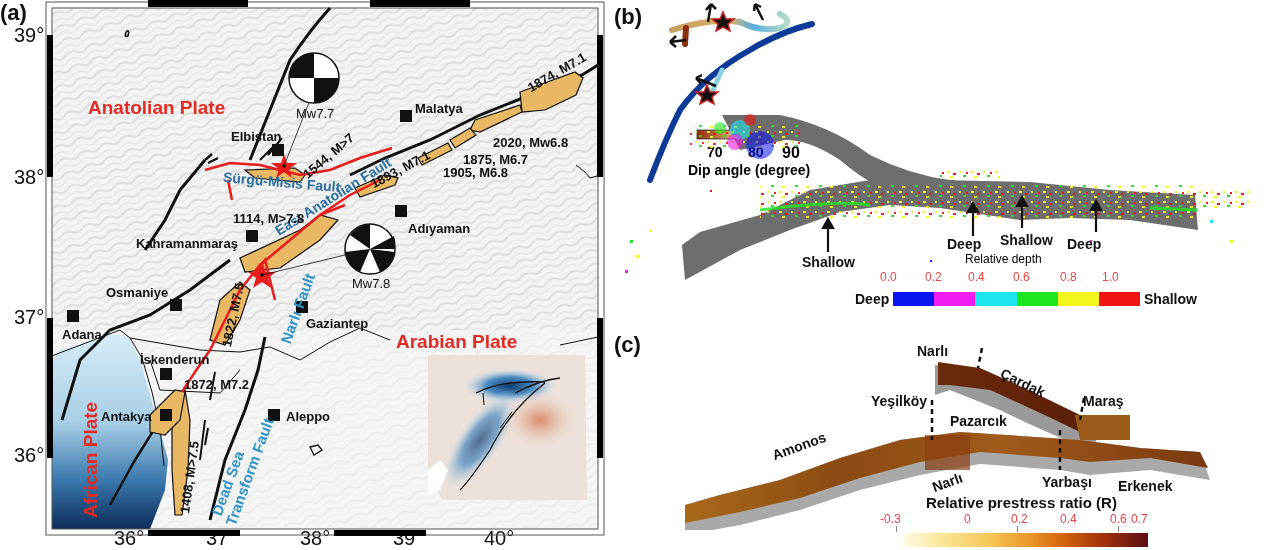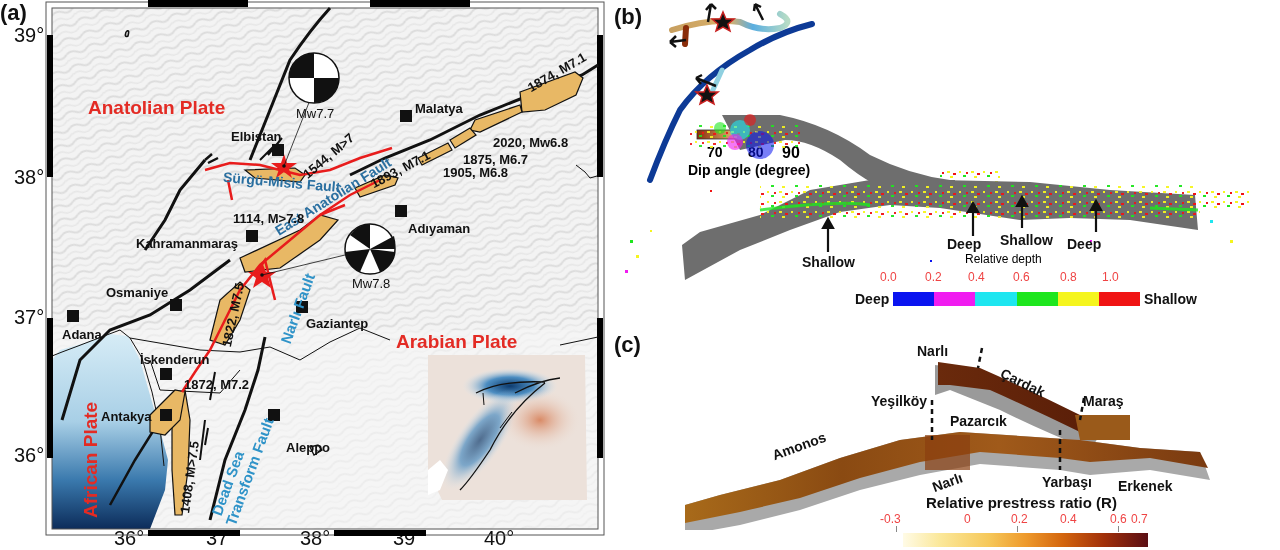--- a/index.html
+++ b/index.html
@@ -170,21 +170,21 @@
 
 <div class="abs city" style="left:231px;top:129px;">Elbistan</div>
 <div class="abs city" style="left:415px;top:101px;">Malatya</div>
 <div class="abs city" style="left:408px;top:221px;">Adıyaman</div>
 <div class="abs city" style="left:136px;top:236px;">Kahramanmaraş</div>
 <div class="abs city" style="left:106px;top:285px;">Osmaniye</div>
 <div class="abs city" style="left:62px;top:327px;">Adana</div>
 <div class="abs city" style="left:306px;top:316px;">Gaziantep</div>
 <div class="abs city" style="left:140px;top:352px;">İskenderun</div>
 <div class="abs city" style="left:101px;top:409px;">Antakya</div>
-<div class="abs city" style="left:286px;top:409px;margin-top:31px;">Aleppo</div>
+<div class="abs city" style="left:286px;top:409px;">Aleppo</div>
 
 <div class="abs eq" style="left:525px;top:82px;transform:rotate(-30deg);transform-origin:left top;">1874, M7.1</div>
 <div class="abs eq" style="left:493px;top:135px;">2020, Mw6.8</div>
 <div class="abs eq" style="left:463px;top:152px;">1875, M6.7</div>
 <div class="abs eq" style="left:443px;top:165px;text-align:center;">1905, M6.8</div>
 <div class="abs eq" style="left:368px;top:178px;transform:rotate(-28deg);transform-origin:left top;">1893, M7.1</div>
 <div class="abs eq" style="left:300px;top:170px;transform:rotate(-40deg);transform-origin:left top;">1544, M&gt;7</div>
 <div class="abs eq" style="left:233px;top:211px;">1114, M&gt;7.8</div>
 <div class="abs eq" style="left:219px;top:345px;transform:rotate(-78deg);transform-origin:left top;">1822, M7.5</div>
 <div class="abs eq" style="left:184px;top:377px;">1872, M7.2</div>

